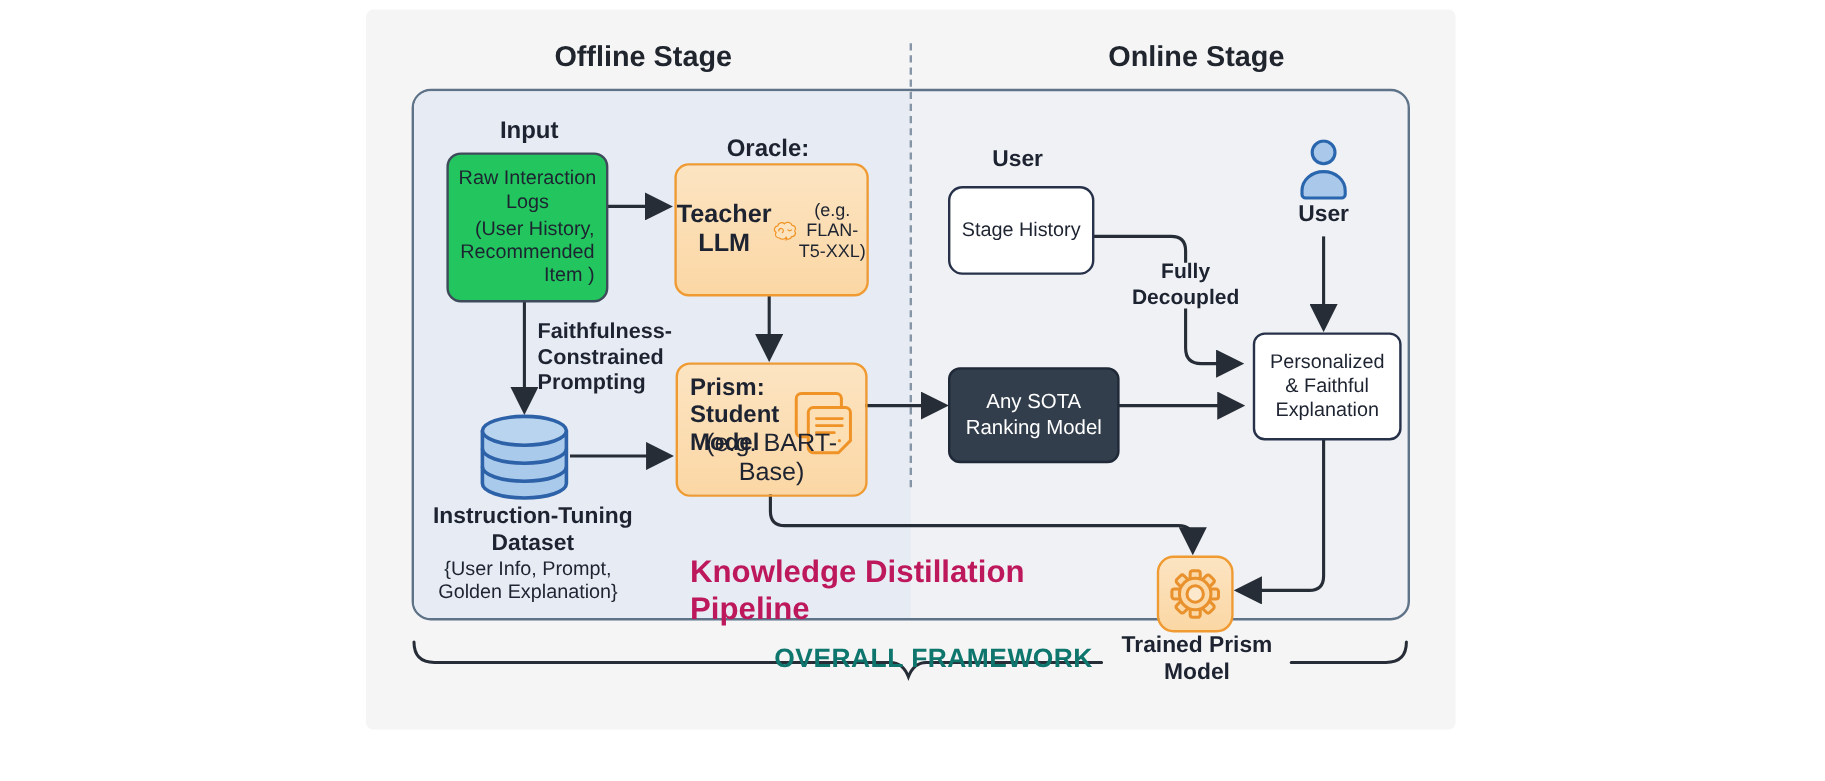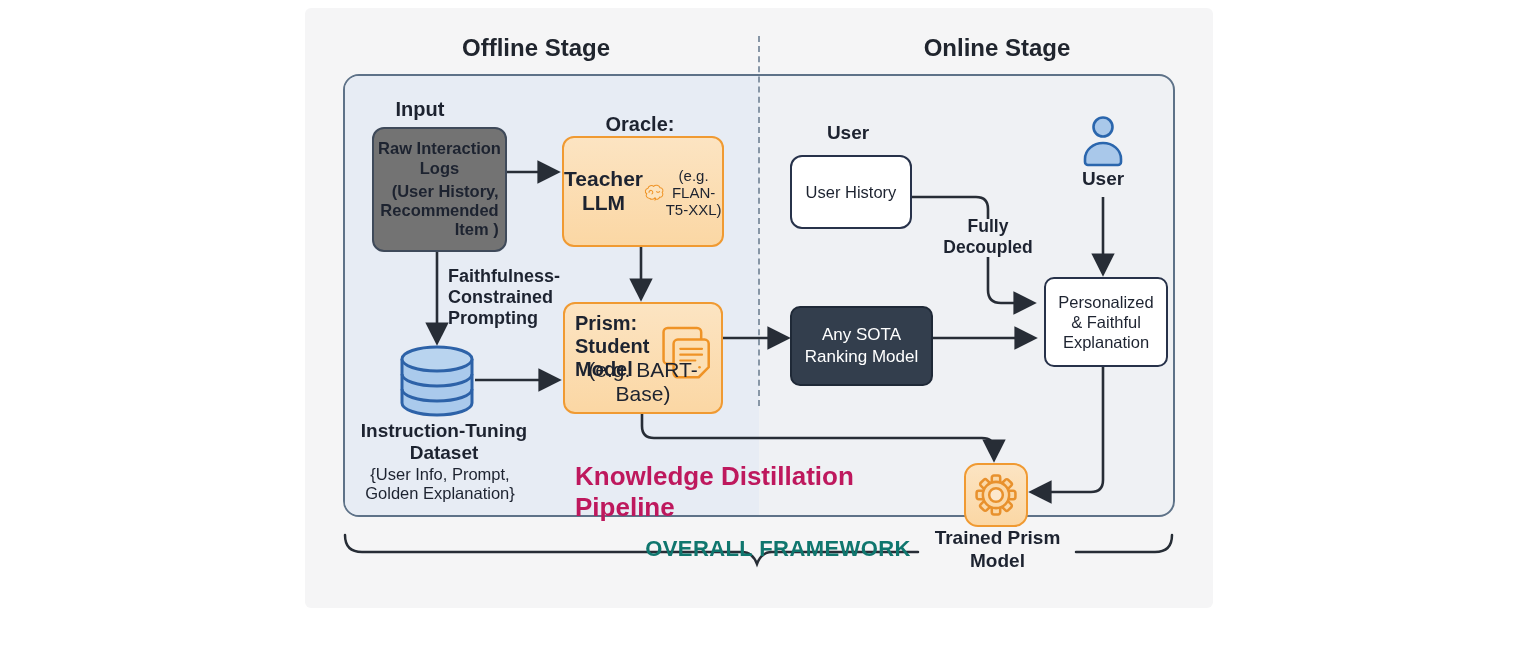--- a/index.html
+++ b/index.html
@@ -9,32 +9,32 @@
   .ml{white-space:pre-line;}
   #panel{left:305px;top:8px;width:908px;height:600px;background:#f5f5f6;border-radius:6px;}
   #outer-box{left:343px;top:74px;width:828px;height:439px;border:2px solid #5e7288;
              border-radius:16px;background:#eff1f4;overflow:hidden;z-index:1;}
   #offline-tint{left:0;top:0;width:414px;height:100%;background:#e7ecf4;}
   #stage-divider{left:758px;top:36px;width:0;height:370px;border-left:2px dashed #8796a6;z-index:2;}
   .stage-title{font-size:24px;font-weight:700;color:#20252e;text-align:center;z-index:3;}
   #offline-title{left:426px;top:34px;width:220px;}
   #online-title{left:887px;top:34px;width:220px;}
 
-  .white-box{background:#737373;border:2px solid #3f4a5a;border-radius:12px;z-index:6;
-             display:flex;flex-direction:column;align-items:center;justify-content:center;text-align:center;font-weight:bold;}
+  .white-box{background:#22c55e;border:2px solid #3f4a5a;border-radius:12px;z-index:6;
+             display:flex;flex-direction:column;align-items:center;justify-content:center;text-align:center;}
   .navy-box{background:#ffffff;border:2.5px solid #27324a;border-radius:12px;z-index:6;
              display:flex;align-items:center;justify-content:center;text-align:center;}
   .orange-box{background:linear-gradient(180deg,#fce4c2 0%,#fbd7a4 100%);border:2.5px solid #f09a32;
               border-radius:12px;z-index:6;}
   .dark-box{background:#333e4d;border:2px solid #1f2937;border-radius:10px;color:#ffffff;z-index:6;
             display:flex;align-items:center;justify-content:center;text-align:center;}
 
   #raw-logs-box{left:372px;top:127px;width:131px;height:121px;font-size:16.5px;line-height:1.17;}
   #raw-logs-box .b2{margin-top:4px;text-align:right;}
-  #input-label{left:380px;top:98px;width:80px;font-size:20px;font-weight:700;text-align:center;z-index:7;}
+  #input-label{left:401px;top:98px;width:80px;font-size:20px;font-weight:700;text-align:center;z-index:7;}
   #oracle-label{left:570px;top:113px;width:140px;font-size:20px;font-weight:700;text-align:center;z-index:7;}
   #teacher-box{left:562px;top:136px;width:158px;height:107px;display:flex;flex-direction:row;
                align-items:center;justify-content:center;text-align:center;}
   #teacher-title{font-size:21px;font-weight:700;margin-top:-2px;}
   #teacher-subtitle{font-size:15px;margin-top:1px;}
   #faithfulness-label{left:448px;top:266px;width:120px;font-size:18px;font-weight:700;line-height:1.16;z-index:7;}
   #db-icon{left:398px;top:344px;z-index:6;}
   #dataset-title{left:360px;top:420px;width:168px;font-size:19px;font-weight:700;line-height:1.15;text-align:center;z-index:7;}
   #dataset-detail{left:353px;top:465px;width:174px;font-size:16.5px;line-height:1.14;text-align:center;z-index:7;}
   #prism-box{left:563px;top:302px;width:156px;height:108px;}
@@ -149,21 +149,21 @@
           <path d="M35,28 H61 M35,35 H61 M35,42 H53" stroke-width="2.6"></path>
           <circle cx="58" cy="50" r="1.6" fill="#ef9326" stroke="none"></circle>
         </g>
       </svg>
     </div>
     <div id="prism-subtitle">(e.g. BART-Base)</div>
   </div>
 
   <div id="user-history-label" class="abs">User</div>
   <div id="user-history-box" class="abs navy-box">
-    <div>User History</div>
+    <div>Stage History</div>
   </div>
   <div id="fully-decoupled-label" class="abs ml">Fully
 Decoupled</div>
 
   <div id="ranking-box" class="abs dark-box">
     <div class="ml">Any SOTA
 Ranking Model</div>
   </div>
 
   <svg id="person-icon" class="abs" width="42" height="52" viewBox="0 0 42 52">

